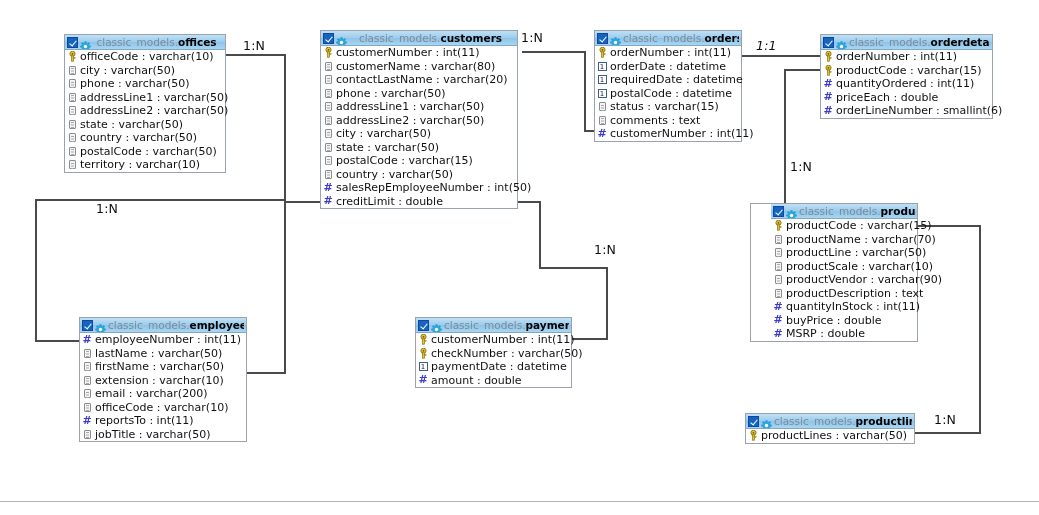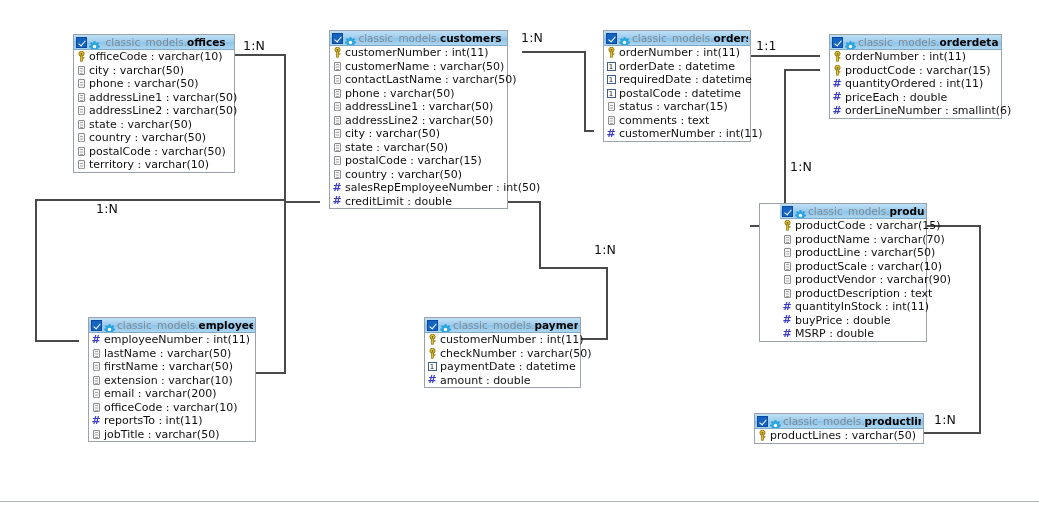--- a/index.html
+++ b/index.html
@@ -39,21 +39,20 @@
     letter-spacing: 0.2px;
     white-space: nowrap;
   }
 
   
   .entity {
     position: absolute;
     background: #ffffff;
     border: 1px solid #9aa3ab;
     box-shadow: 0 0 0 1px #ffffff inset;
-    margin-left: 9px;
   }
   .entity-header {
     height: 15px;
     background: linear-gradient(to bottom, #bfe0f5 0%, #9ecdee 48%, #8ec4e9 52%, #a9d5f0 100%);
     border-bottom: 1px solid #7fa9c6;
     display: flex;
     align-items: center;
     padding: 0 2px;
     gap: 2px;
     overflow: hidden;
@@ -175,21 +174,21 @@
       <path d="M 820,70 L 785,70 L 785,226 L 750,226" class="wire"></path>
       <path d="M 915,433 L 980,433 L 980,226 L 918,226" class="wire"></path>
       <path d="M 247,373 L 285,373 L 285,202 L 320,202" class="wire"></path>
     </svg>
 
   <div id="labels">
       <div class="card-label" style="left: 243px; top: 38px;">1:N</div>
       <div class="card-label" style="left: 96px; top: 201px;">1:N</div>
       <div class="card-label" style="left: 521px; top: 30px;">1:N</div>
       <div class="card-label" style="left: 594px; top: 242px;">1:N</div>
-      <div class="card-label" style="left: 756px; top: 38px;">1:1</div>
+      <div class="card-label" style="left: 756px; top: 38px; font-style: italic;">1:1</div>
       <div class="card-label" style="left: 790px; top: 159px;">1:N</div>
       <div class="card-label" style="left: 934px; top: 412px;">1:N</div>
     </div>
   <div id="entities">
       <div class="entity" style="left: 64px; top: 34px; width: 162px;">
         <div class="entity-header">
           <span class="ico-check"></span>
           <span class="ico-gear"><svg width="11" height="11" viewBox="0 0 11 11">
               <g fill="#2196d6">
                 <rect x="4.4" y="0.2" width="2.2" height="10.6" rx="0.6"></rect>
@@ -255,21 +254,21 @@
           </span>
           <span class="col-text">postalCode : varchar(50)</span>
         </div>
         <div class="col-row">
           <span class="col-ico">
             <span class="g-field"></span>
           </span>
           <span class="col-text">territory : varchar(10)</span>
         </div>
       </div>
-      <div class="entity" style="left: 320px; top: 30px; width: 179px;">
+      <div class="entity" style="left: 320px; top: 30px; width: 198px;">
         <div class="entity-header">
           <span class="ico-check"></span>
           <span class="ico-gear"><svg width="11" height="11" viewBox="0 0 11 11">
               <g fill="#2196d6">
                 <rect x="4.4" y="0.2" width="2.2" height="10.6" rx="0.6"></rect>
                 <rect x="0.2" y="4.4" width="10.6" height="2.2" rx="0.6"></rect>
                 <rect x="4.4" y="0.2" width="2.2" height="10.6" rx="0.6" transform="rotate(45 5.5 5.5)"></rect>
                 <rect x="4.4" y="0.2" width="2.2" height="10.6" rx="0.6" transform="rotate(-45 5.5 5.5)"></rect>
                 <circle cx="5.5" cy="5.5" r="4" fill="#29a8e0"></circle>
               </g>
@@ -285,27 +284,27 @@
               <rect x="3.5" y="4.8" width="2" height="5.4" fill="#e3c233" stroke="#8a7410" stroke-width="0.7"></rect>
               <rect x="5.3" y="6.6" width="1.8" height="1.1" fill="#e3c233" stroke="#8a7410" stroke-width="0.5"></rect>
             </svg>
           </span>
           <span class="col-text">customerNumber : int(11)</span>
         </div>
         <div class="col-row">
           <span class="col-ico">
             <span class="g-field"></span>
           </span>
-          <span class="col-text">customerName : varchar(50)</span>
-        </div>
-        <div class="col-row">
-          <span class="col-ico">
-            <span class="g-field"></span>
-          </span>
-          <span class="col-text">contactLastName : varchar(50)</span>
+          <span class="col-text">customerName : varchar(80)</span>
+        </div>
+        <div class="col-row">
+          <span class="col-ico">
+            <span class="g-field"></span>
+          </span>
+          <span class="col-text">contactLastName : varchar(20)</span>
         </div>
         <div class="col-row">
           <span class="col-ico">
             <span class="g-field"></span>
           </span>
           <span class="col-text">phone : varchar(50)</span>
         </div>
         <div class="col-row">
           <span class="col-ico">
             <span class="g-field"></span>

